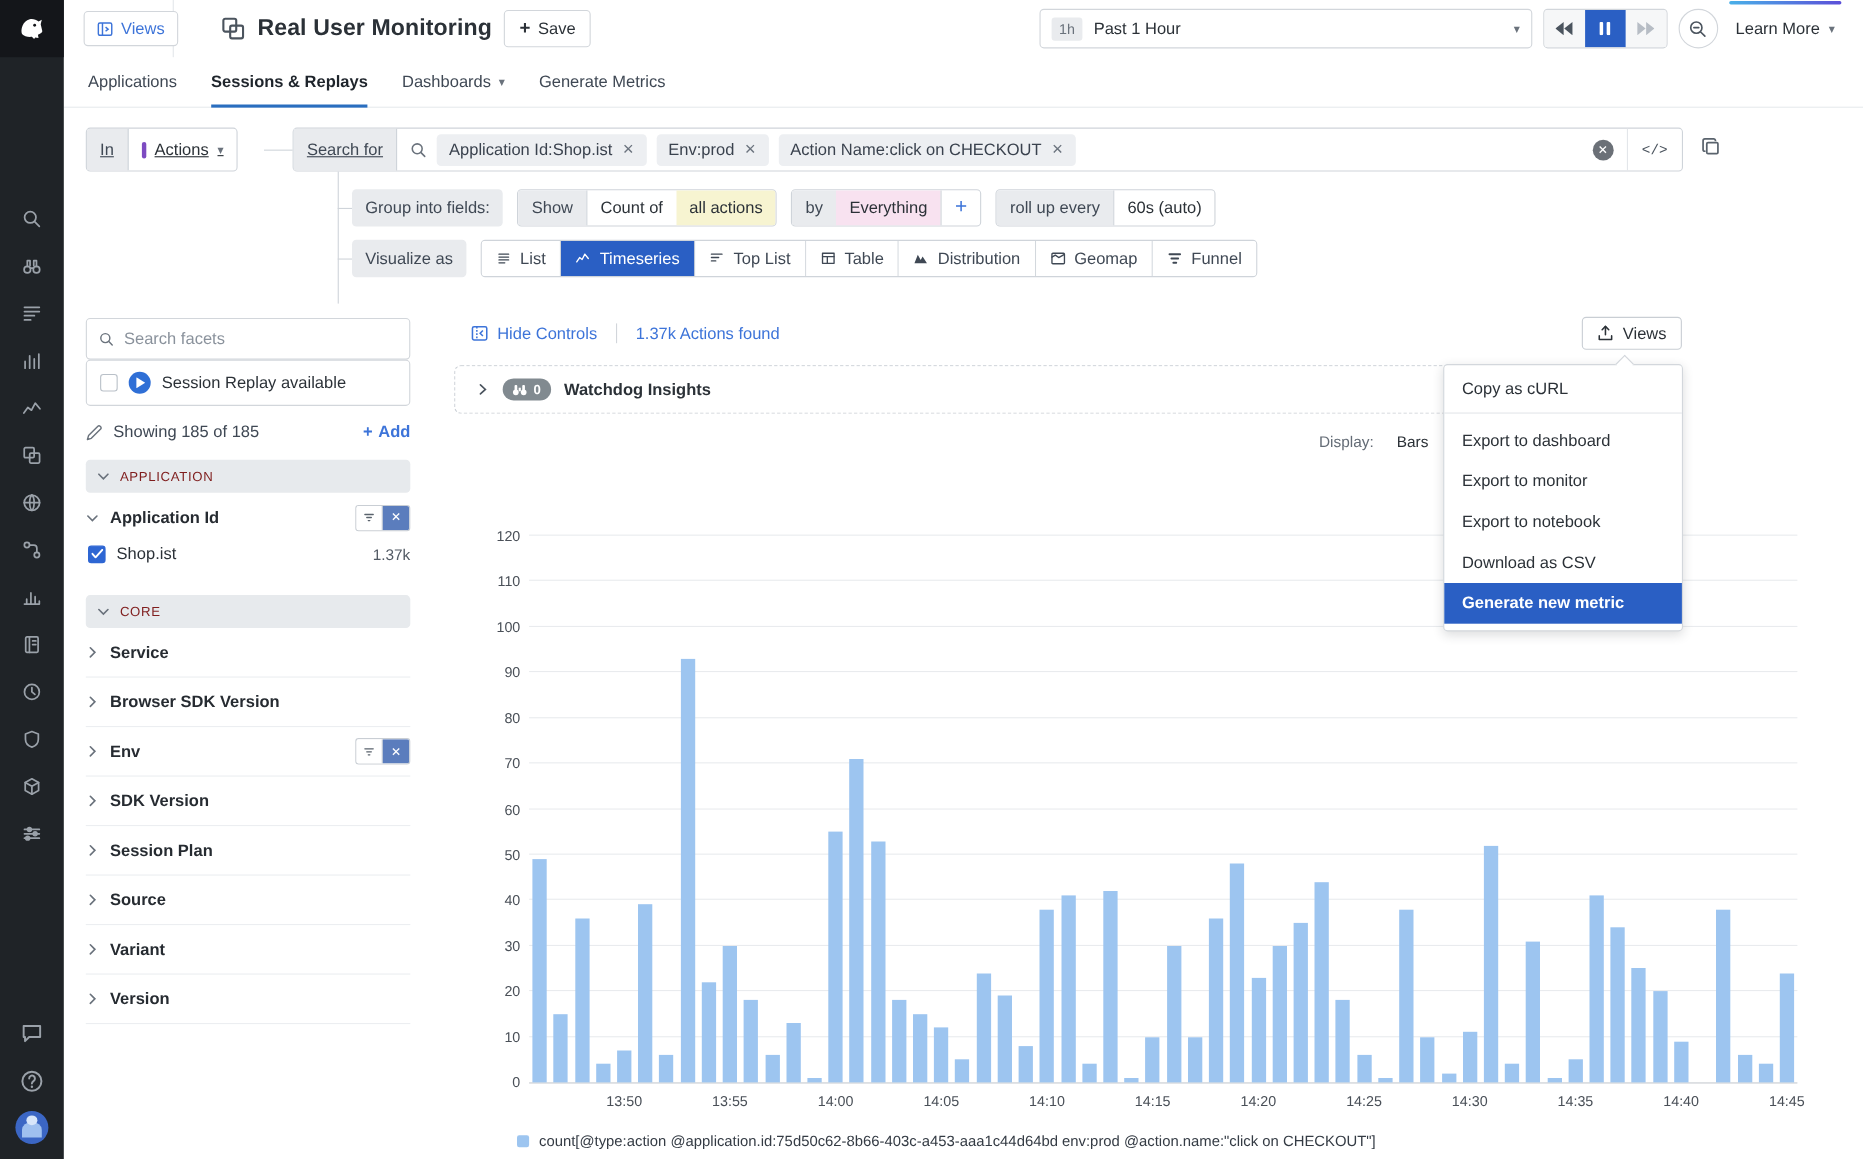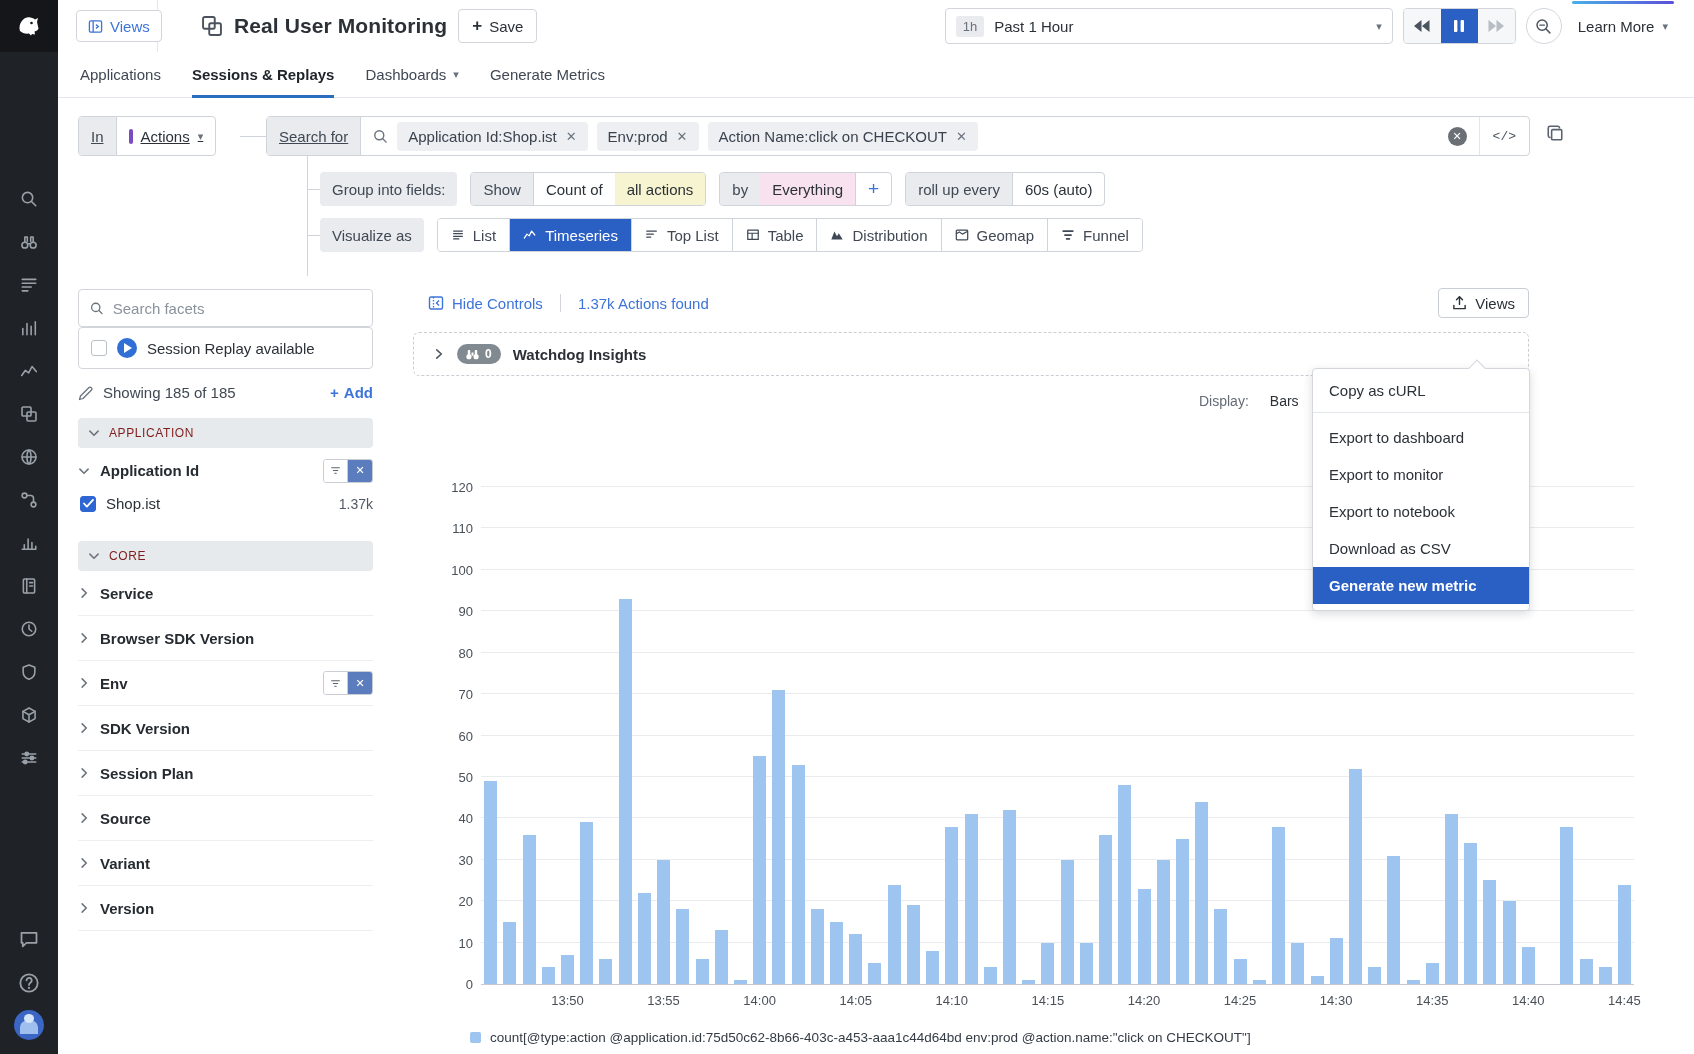--- a/index.html
+++ b/index.html
@@ -152,21 +152,21 @@
   #bars { position:absolute; left:0; right:0; top:0; bottom:0; display:flex; align-items:flex-end; }
   .bar-slot { flex:1; display:flex; justify-content:center; align-items:flex-end; height:100%; }
   .bar { width:13px; background:var(--bar-fill,#9dc5f0); }
   .xlabel { position:absolute; bottom:-24px; transform:translateX(-50%); font-size:13px; color:#4a5058; white-space:nowrap; }
   #legend-row { position:absolute; left:470px; top:1030px; display:flex; align-items:center; gap:9px; }
   #legend-swatch { width:11px; height:11px; border-radius:2px; background:var(--bar-fill,#9dc5f0); flex:none; }
   #legend-text { font-size:13.5px; color:#343b44; }
 
   
   #export-menu { position:absolute; left:1312px; top:331px; width:218px; background:#fff; border:1px solid #d3d7dc;
-    border-radius:4px; box-shadow:0 3px 10px rgba(30,36,43,.16); z-index:50;margin-top:37px; }
+    border-radius:4px; box-shadow:0 3px 10px rgba(30,36,43,.16); z-index:50; }
   #export-menu .notch { position:absolute; top:-7px; left:158px; width:12px; height:12px; background:#fff;
     border-left:1px solid #d3d7dc; border-top:1px solid #d3d7dc; transform:rotate(45deg); }
   .menu-item { font-size:15px; color:#2b3137; padding:10px 16px; cursor:pointer; }
   .menu-item.first { padding:13px 16px; border-bottom:1px solid #e3e6ea; margin-bottom:6px; }
   .menu-item.selected { background:var(--accent-blue,#2a5fc4); color:#fff; font-weight:700; }
   #export-menu .tail { height:6px; }
 
   svg { display:block; }
 </style>
 </head>

